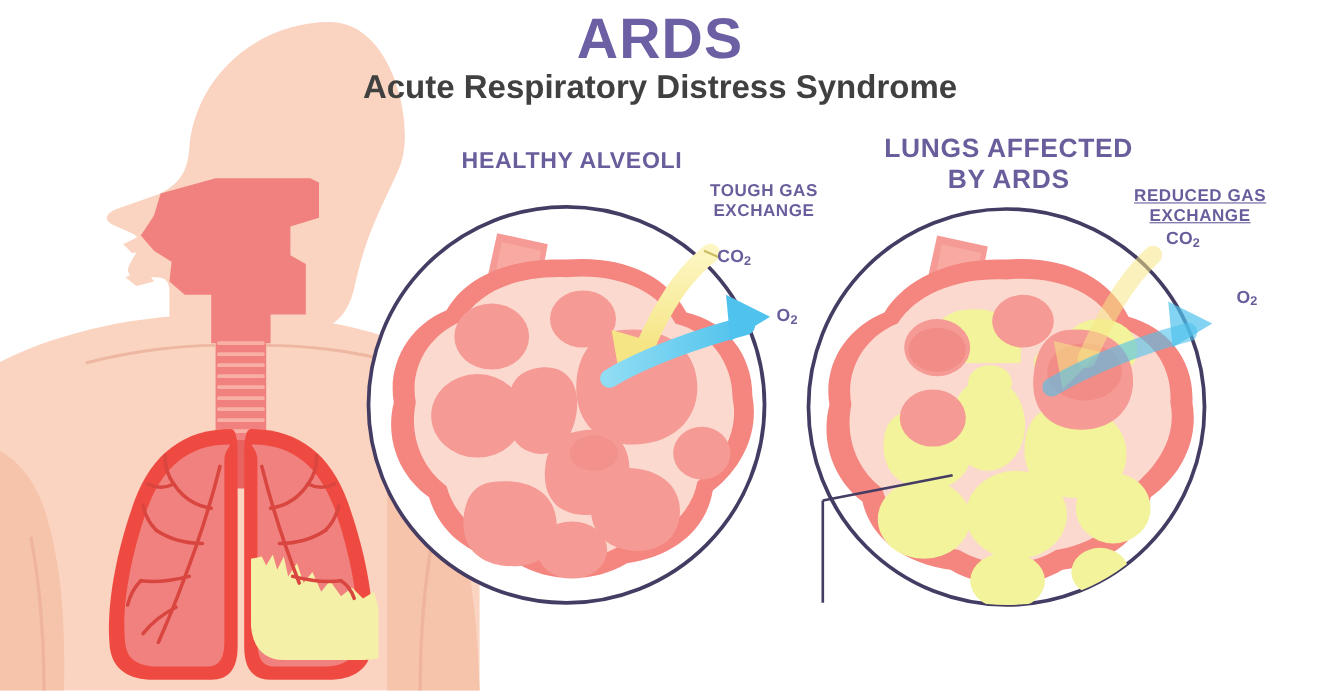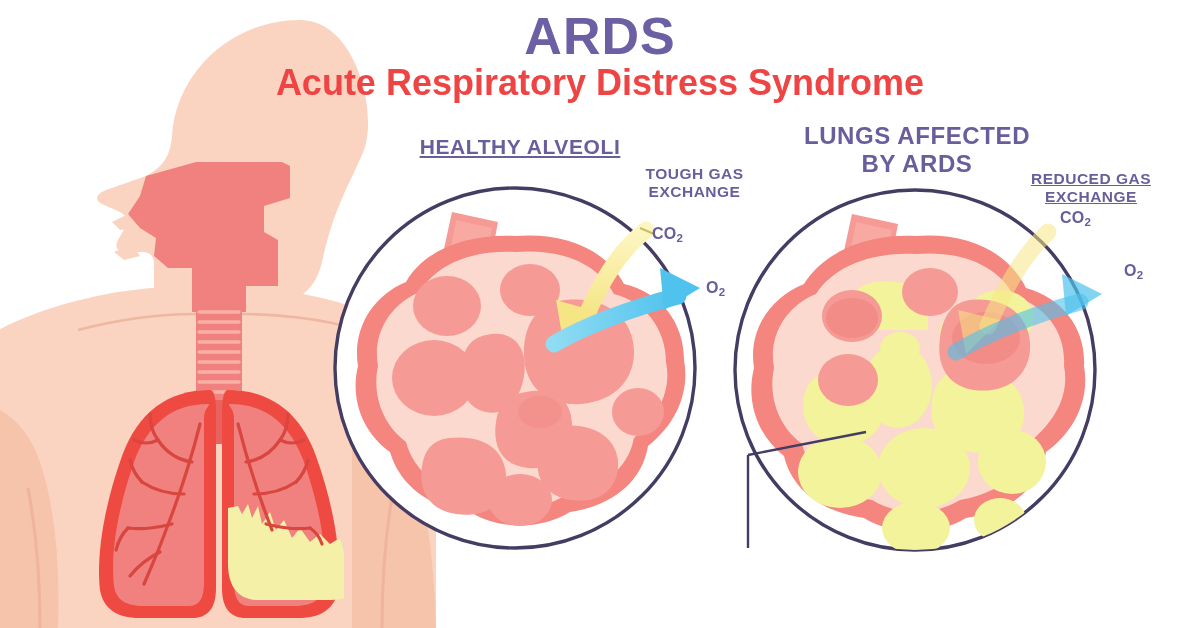--- a/index.html
+++ b/index.html
@@ -37,32 +37,31 @@
     top: 6px;
     text-align: center;
     font-size: 52px;
     color: #6d5fa3;
     letter-spacing: 1px;
   }
   #title-sub {
     left: 0; right: 0;
     top: 62px;
     text-align: center;
-    font-size: 36px;
-    color: #ef4444;
+    font-size: 30px;
+    color: #404040;
     letter-spacing: 0px;
   }
   #head-healthy {
     left: 340px;
     top: 135px;
     width: 360px;
     text-align: center;
     font-size: 21px;
     letter-spacing: 0.6px;
-    text-decoration: underline;
   }
   #head-ards {
     left: 742px;
     top: 122px;
     width: 350px;
     text-align: center;
     font-size: 24px;
     letter-spacing: 0.6px;
   }
   #lbl-normal-exchange {

